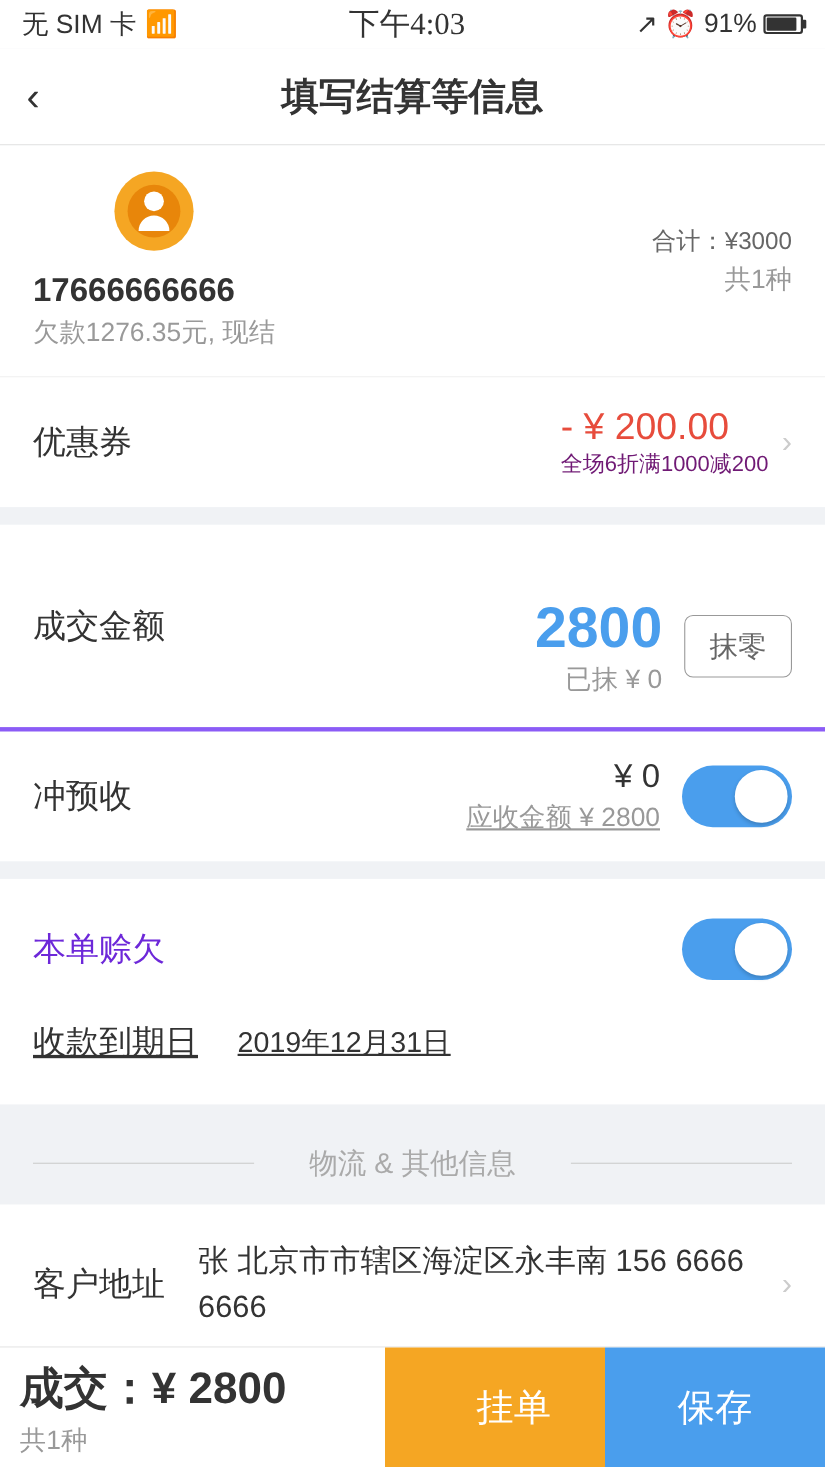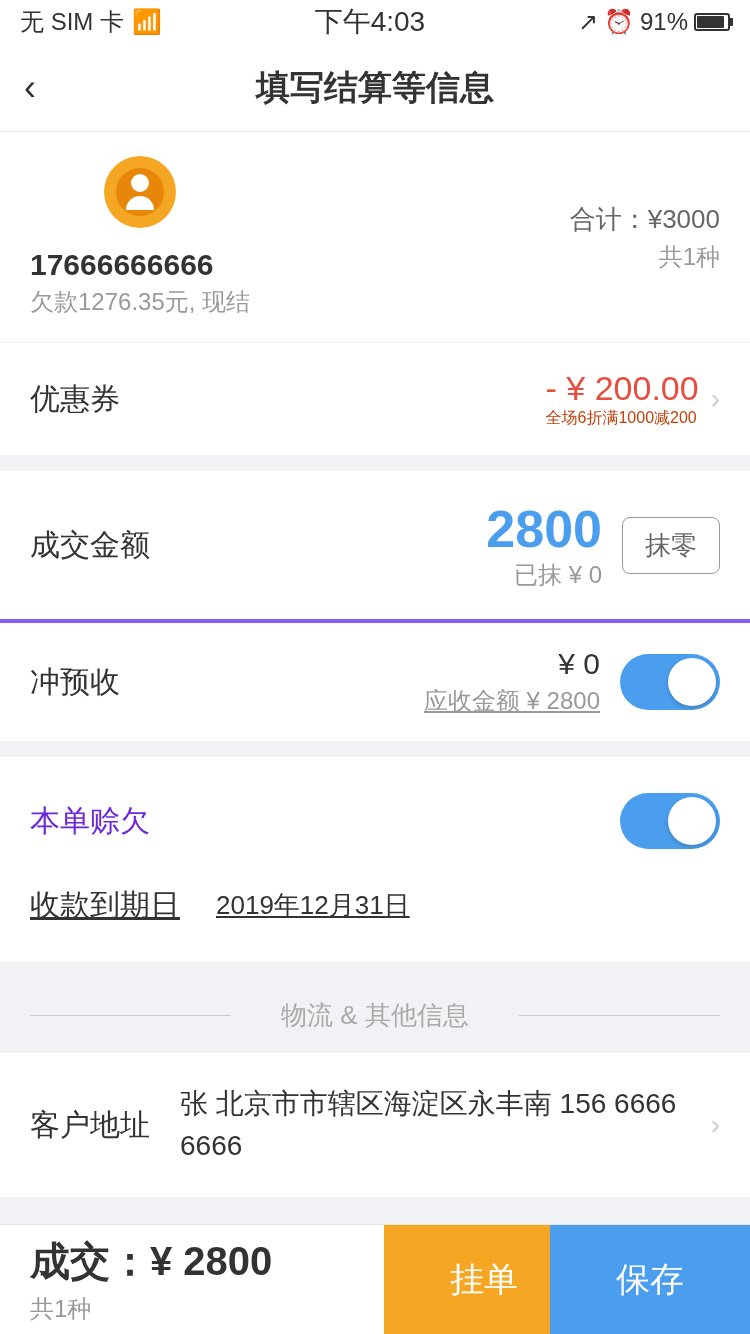--- a/index.html
+++ b/index.html
@@ -20,21 +20,21 @@
       height: 44px;
       background: #fff;
       display: flex;
       align-items: center;
       justify-content: space-between;
       padding: 0 20px;
       font-size: 24px;
       color: #333;
     }
     .status-left { display: flex; align-items: center; gap: 8px; }
-    .status-center { font-size: 28px; font-weight: 500; }
+    .status-center { font-size: 28px; font-weight: 500; font-family: Liberation Serif, serif; }
     .status-right { display: flex; align-items: center; gap: 6px; font-size: 24px; }
 
     
     .nav-bar {
       width: 100%;
       height: 88px;
       background: #fff;
       display: flex;
       align-items: center;
       justify-content: center;
@@ -101,50 +101,50 @@
       content: '';
       position: absolute;
       bottom: 6px; left: 50%; transform: translateX(-50%);
       width: 28px; height: 14px;
       border-radius: 14px 14px 0 0;
       background: #fff;
     }
     .customer-info .phone { font-size: 30px; font-weight: 600; color: #333; }
     .customer-info .sub { font-size: 24px; color: #999; margin-top: 4px; }
     .customer-right { text-align: right; }
-    .customer-right .total-label { font-size: 26px; color: #666; }
+    .customer-right .total-label { font-size: 22px; color: #666; }
     .customer-right .count { font-size: 24px; color: #999; margin-top: 4px; }
 
     
     .coupon-row {
       display: flex;
       align-items: center;
       justify-content: space-between;
       padding: 26px 30px;
       border-top: 1px solid #f0f0f0;
     }
     .coupon-label { font-size: 30px; color: #333; }
     .coupon-right { display: flex; align-items: center; gap: 12px; }
     .coupon-discount { font-size: 34px; color: #e74c3c; font-weight: 500; }
-    .coupon-desc { font-size: 16px; color: #c2410c; }
+    .coupon-desc { font-size: 20px; color: #701a75; }
     .chevron-icon { font-size: 28px; color: #ccc; }
 
     
     .amount-section {
       background: #fff;
       margin-bottom: 16px;
     }
     .amount-row {
       display: flex;
       align-items: center;
       justify-content: space-between;
       padding: 28px 30px;
     }
     .amount-label { font-size: 30px; color: #333; }
-    .amount-right { display: flex; align-items: center; gap: 20px; }
+    .amount-right { display: flex; align-items: center; gap: 20px; margin-top: 36px; }
     .amount-value { font-size: 52px; font-weight: 600; color: #4a9eed; }
     .round-btn {
       border: 1px solid #999;
       border-radius: 8px;
       padding: 10px 22px;
       font-size: 26px;
       color: #666;
       background: #fff;
       cursor: pointer;
     }
@@ -244,27 +244,27 @@
       left: 0;
       width: 750px;
       height: 110px;
       background: #fff;
       display: flex;
       align-items: center;
       border-top: 1px solid #e5e5e5;
     }
     .bottom-summary {
       flex: 1;
-      padding: 0 30px;
+      padding: 0 18px;
     }
     .bottom-deal { font-size: 28px; color: #333; }
     .bottom-deal span { font-size: 40px; font-weight: 600; color: #333; }
     .bottom-count { font-size: 24px; color: #999; margin-top: 4px; }
     .btn-hold {
-      width: 166px;
+      width: 200px;
       height: 110px;
       background: #f5a623;
       display: flex;
       align-items: center;
       justify-content: center;
       font-size: 34px;
       color: #fff;
       font-weight: 500;
       cursor: pointer;
       padding-left: 34px;

